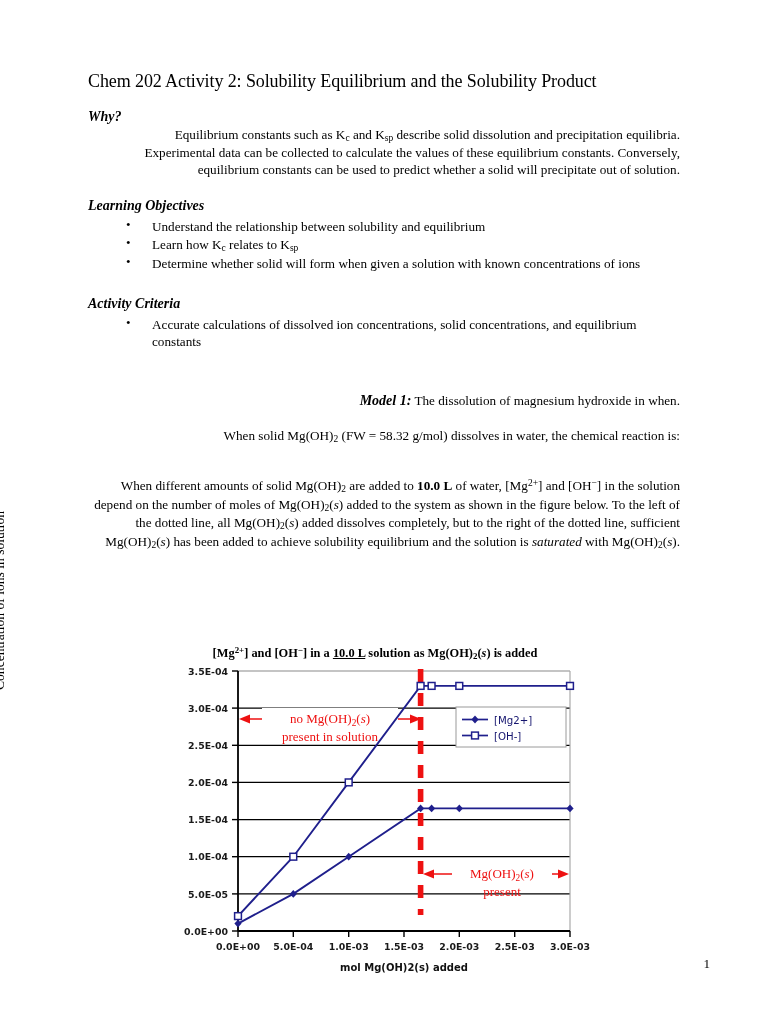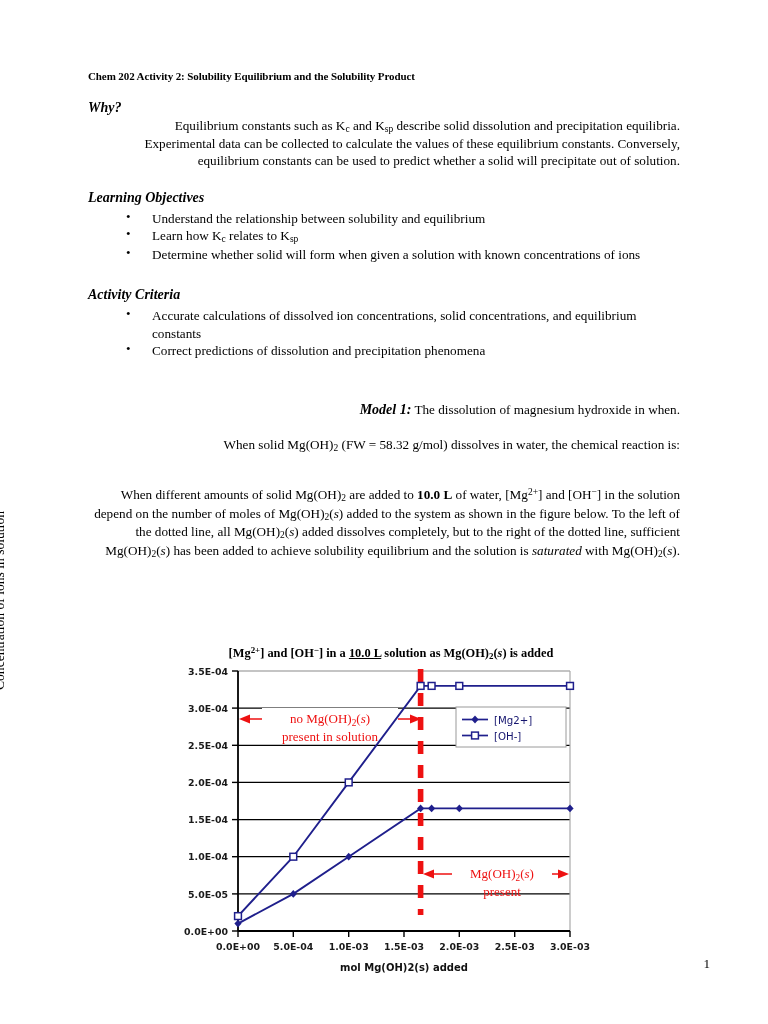--- a/index.html
+++ b/index.html
@@ -13,22 +13,22 @@
     position: relative;
     overflow: hidden;
   }
 
   .page { position: relative; width: 768px; height: 1024px; padding: 0; }
 
   
   .doc { position: absolute; left: 88px; top: 70px; width: 592px; }
 
   .doc-title {
-    font-weight: bold;
-    font-size: 11px;
+    font-weight: normal;
+    font-size: 18px;
     line-height: 1.25;
     letter-spacing: -0.1px;
     margin: 0 0 16px 0;
   }
 
   .sec-head {
     font-weight: bold;
     font-style: italic;
     font-size: 14px;
     margin: 0 0 1px 0;
@@ -81,21 +81,21 @@
   
   .chart-wrap {
     position: absolute;
     left: 140px;
     top: 645px;
     width: 470px;
     height: 350px;
   }
   .chart-title {
     position: absolute;
-    left: 16px; top: 0;
+    left: 0; top: 0;
     width: 470px;
     text-align: center;
     font-weight: bold;
     font-size: 12.4px;
     font-family: "Liberation Serif", serif;
   }
   .ulined { text-decoration: underline; }
 
   .chart-svg { position: absolute; left: 0; top: 18px; }
 
@@ -159,21 +159,20 @@
       <li>Understand the relationship between solubility and equilibrium</li>
       <li>Learn how K<sub>c</sub> relates to K<sub>sp</sub></li>
       <li>Determine whether solid will form when given a solution with known concentrations of ions</li>
     </ul>
 
     <div class="gap-20"></div>
 
     <div class="sec-head">Activity Criteria</div>
     <ul class="bullets">
       <li>Accurate calculations of dissolved ion concentrations, solid concentrations, and equilibrium constants</li>
-      <li>Correct predictions of dissolution and precipitation phenomena</li>
     </ul>
 
     <div class="gap-26"></div>
     <div class="gap-12"></div>
 
     <p class="para"><span class="sec-head" style="display:inline">Model 1:</span><span> The dissolution of magnesium hydroxide in when.</span></p>
 
     <div class="gap-16"></div>
 
     <p class="para indent">When solid Mg(OH)<sub>2</sub> (FW = 58.32 g/mol) dissolves in water, the chemical reaction is:</p>

